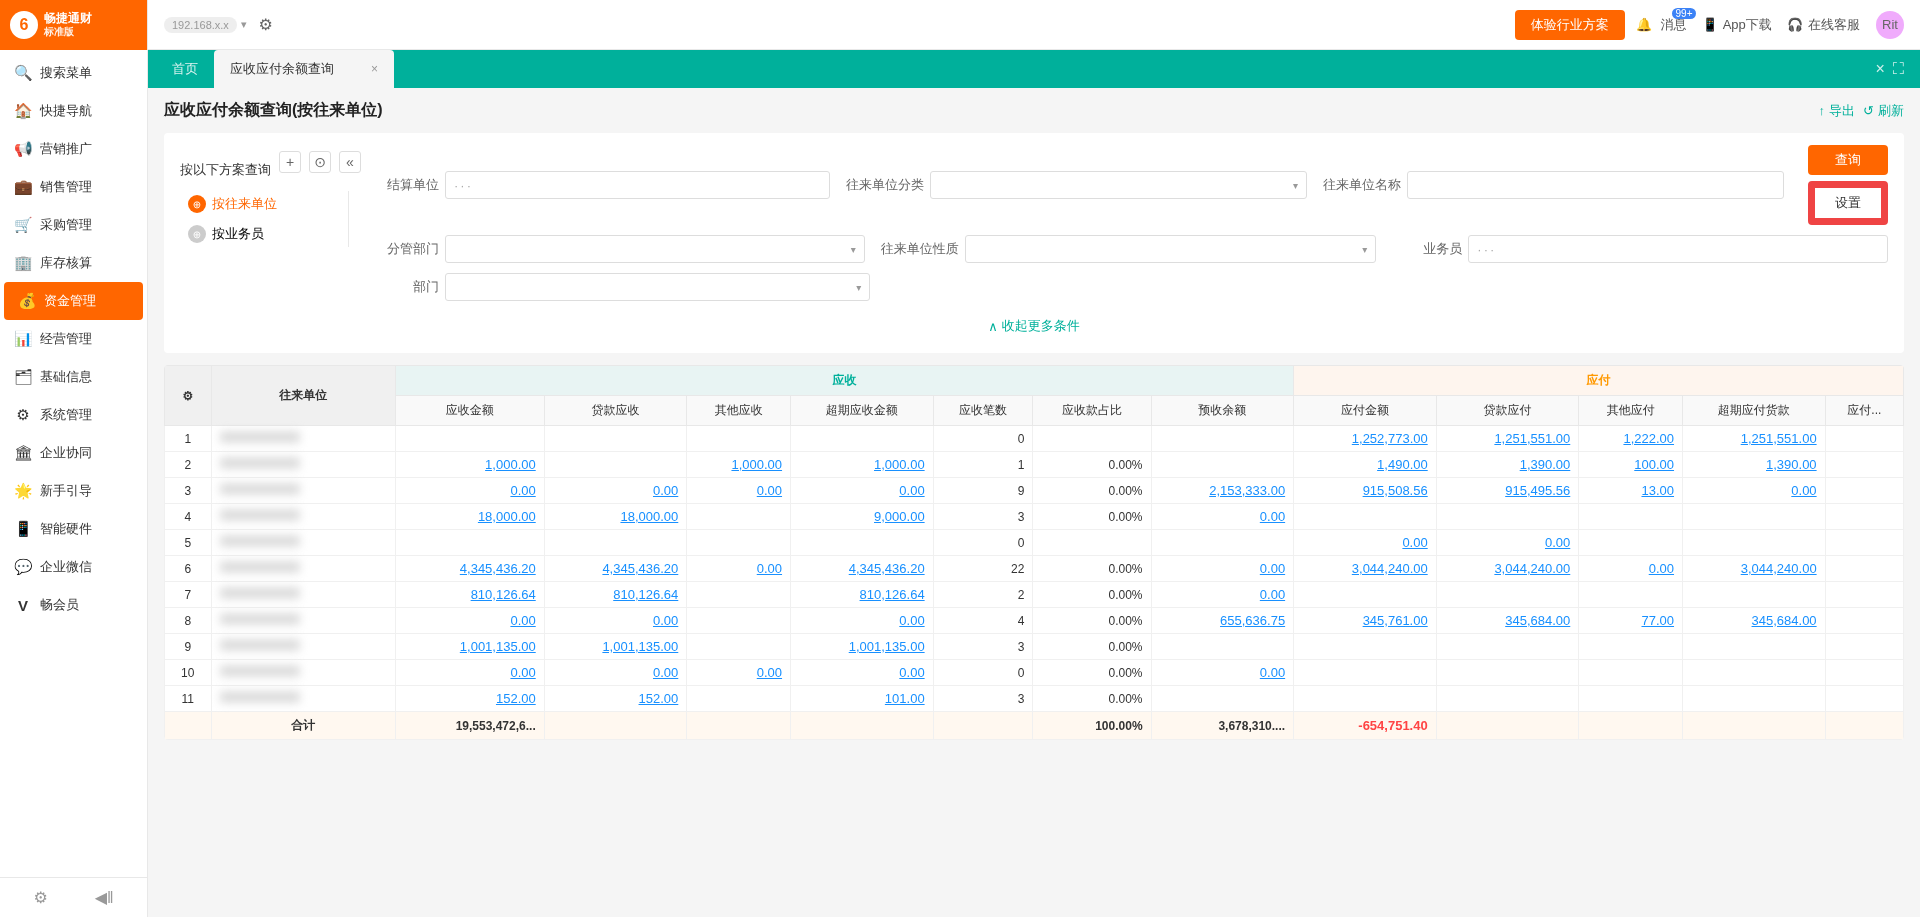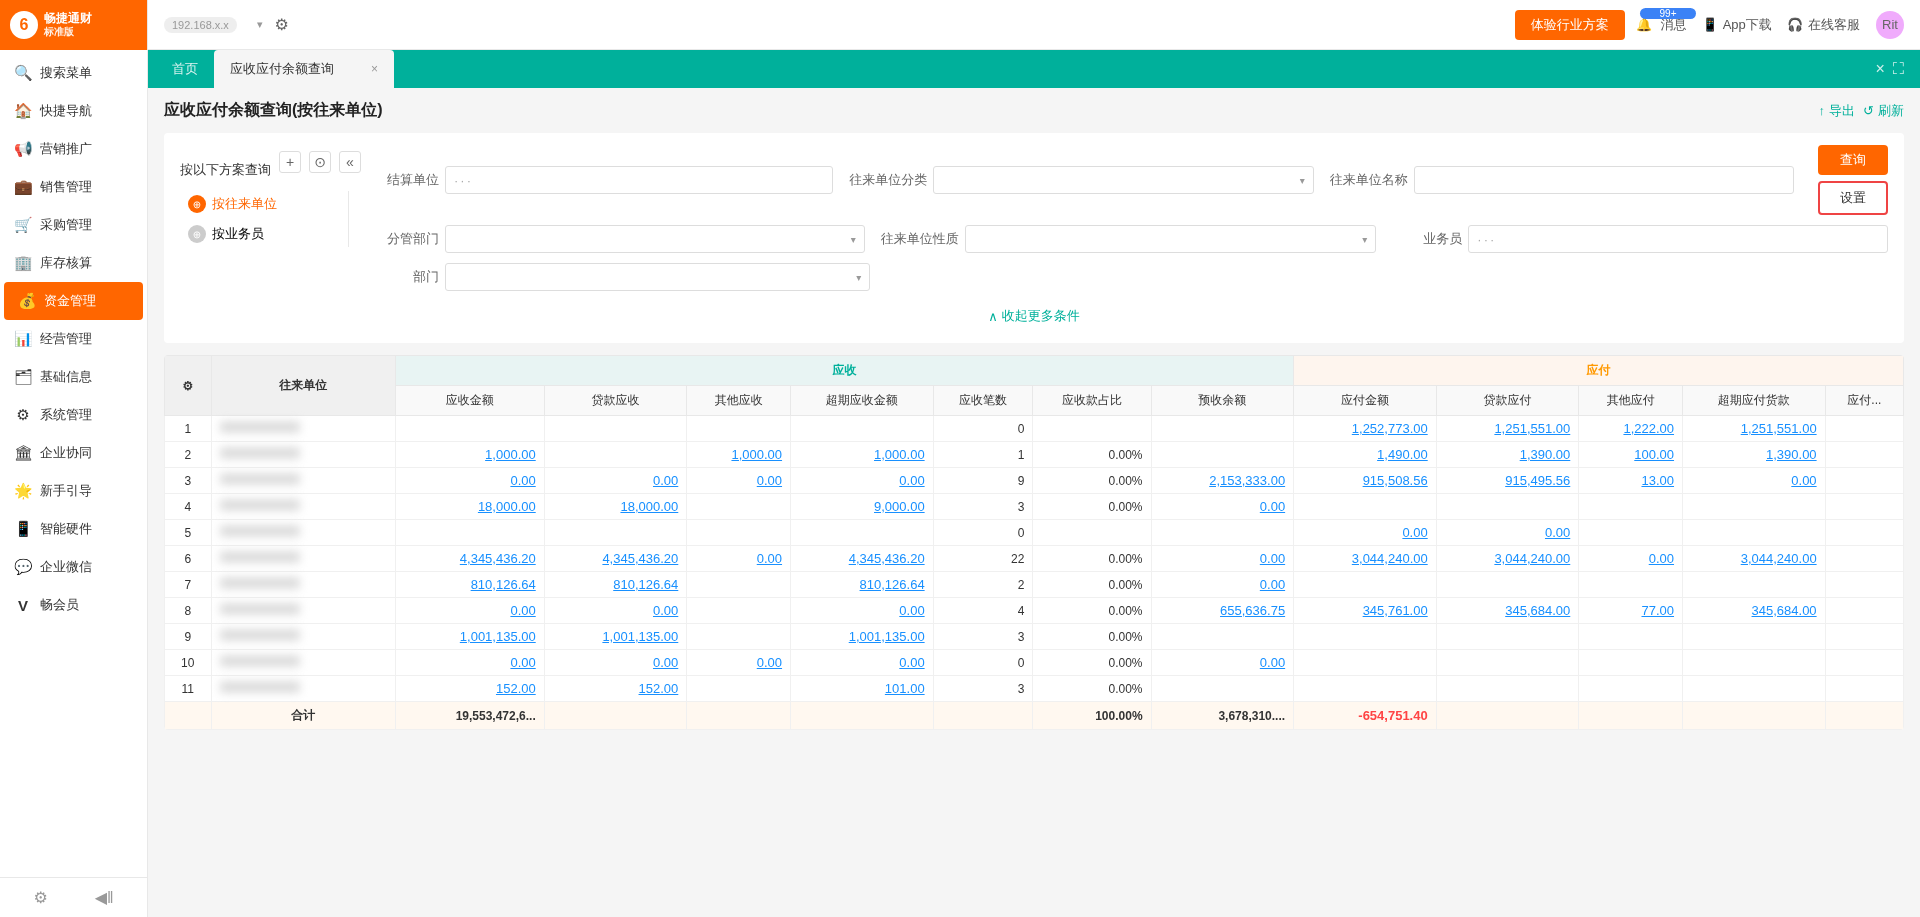--- a/index.html
+++ b/index.html
@@ -63,36 +63,36 @@
     .topbar {
       height: 50px;
       background: #fff;
       border-bottom: 1px solid #e8e8e8;
       display: flex;
       align-items: center;
       padding: 0 16px;
       gap: 12px;
     }
     .topbar-breadcrumb {
-      display: flex; align-items: center; gap: 20px;
+      display: flex; align-items: center; gap: 4px;
       color: #999; font-size: 12px;
     }
     .topbar-spacer { flex: 1; }
     .topbar-btn-solution {
       background: #ff6600; color: white;
       border: none; border-radius: 4px;
       padding: 6px 16px; cursor: pointer; font-size: 13px;
     }
     .topbar-actions { display: flex; align-items: center; gap: 16px; color: #555; }
     .topbar-badge-wrapper { position: relative; }
     .topbar-badge {
       position: absolute; top: -8px; right: -10px;
       background: #3b82f6; color: white;
       font-size: 10px; border-radius: 8px;
-      padding: 0 20px; min-width: 16px; text-align: left;
+      padding: 0 4px; min-width: 16px; text-align: left;
     }
     .topbar-action-item { display: flex; align-items: center; gap: 4px; cursor: pointer; color: #555; }
     .topbar-avatar {
       width: 28px; height: 28px; border-radius: 50%;
       background: #f0abfc; display: flex; align-items: center; justify-content: center;
       font-size: 11px; color: #666;
     }
     .gear-icon { font-size: 16px; color: #666; cursor: pointer; }
 
     
@@ -187,21 +187,21 @@
       display: flex; align-items: center; justify-content: center;
       padding: 6px; cursor: pointer; color: #00b09b; font-size: 12px; gap: 4px;
     }
 
     
     .btn-query {
       background: #ff6600; color: white; border: none;
       border-radius: 4px; padding: 6px 20px; cursor: pointer; font-size: 13px;
     }
     .btn-setting {
-      background: white; color: #333; border: 2px solid #ef4444;
+      background: white; color: #333; border: 7px solid #ef4444;
       border-radius: 4px; padding: 6px 20px; cursor: pointer; font-size: 13px;
     }
 
     
     .table-area { background: white; border-radius: 4px; overflow: hidden; }
     .table-wrapper { overflow-x: auto; }
     table {
       width: 100%; border-collapse: collapse;
       min-width: 1600px;
     }

